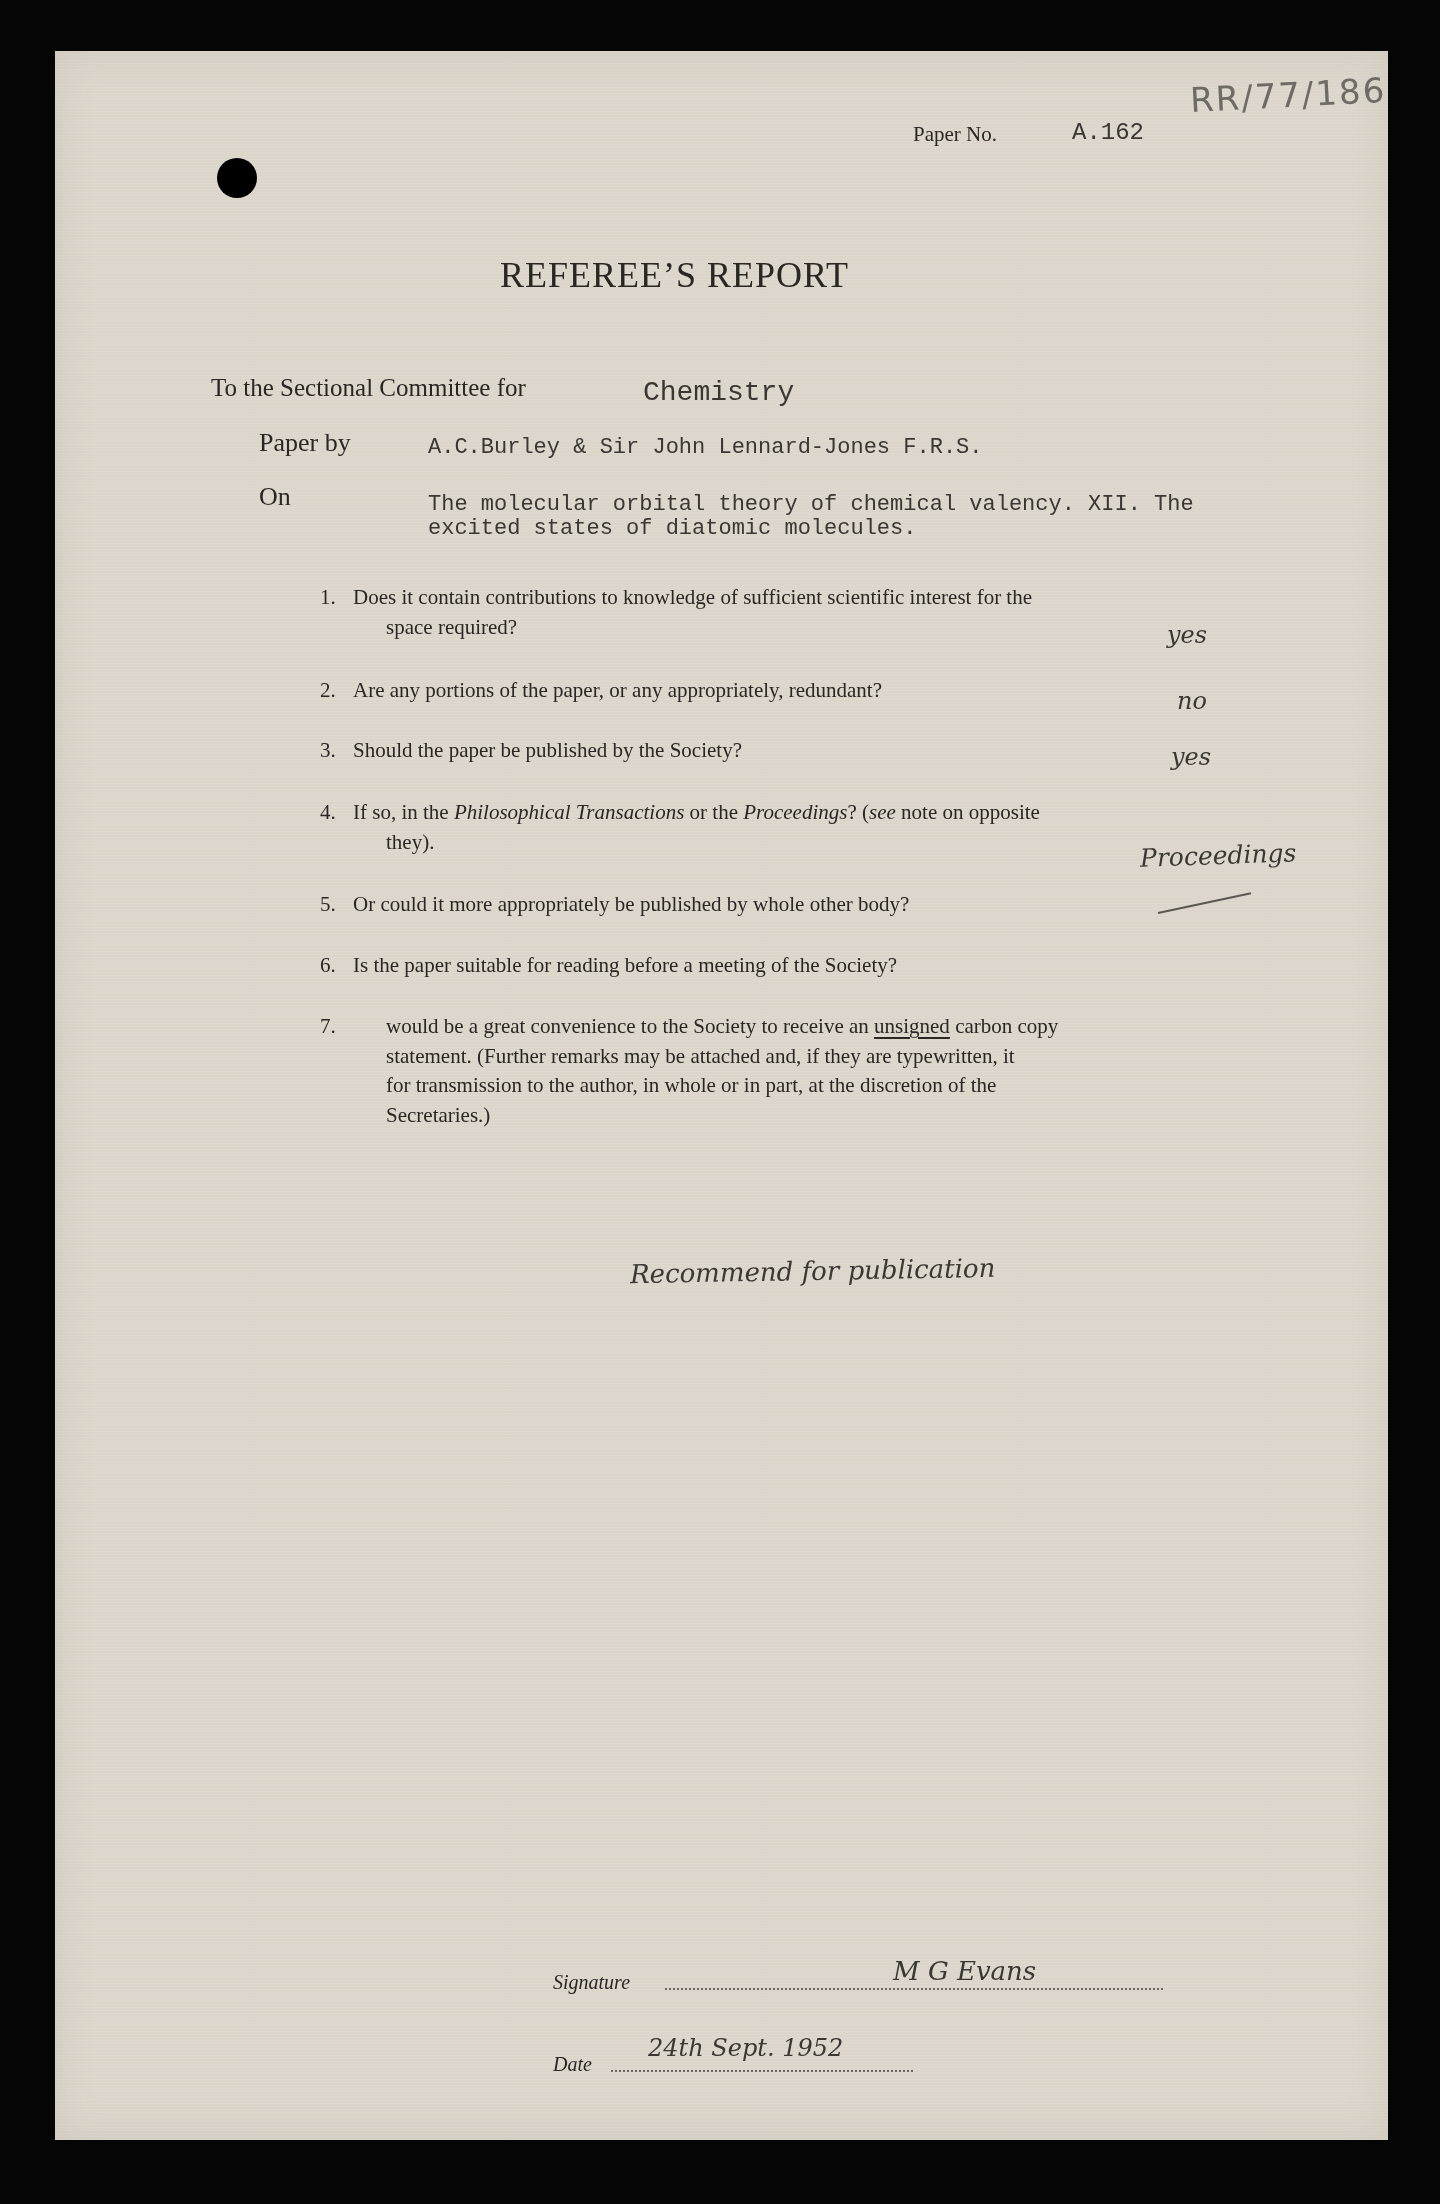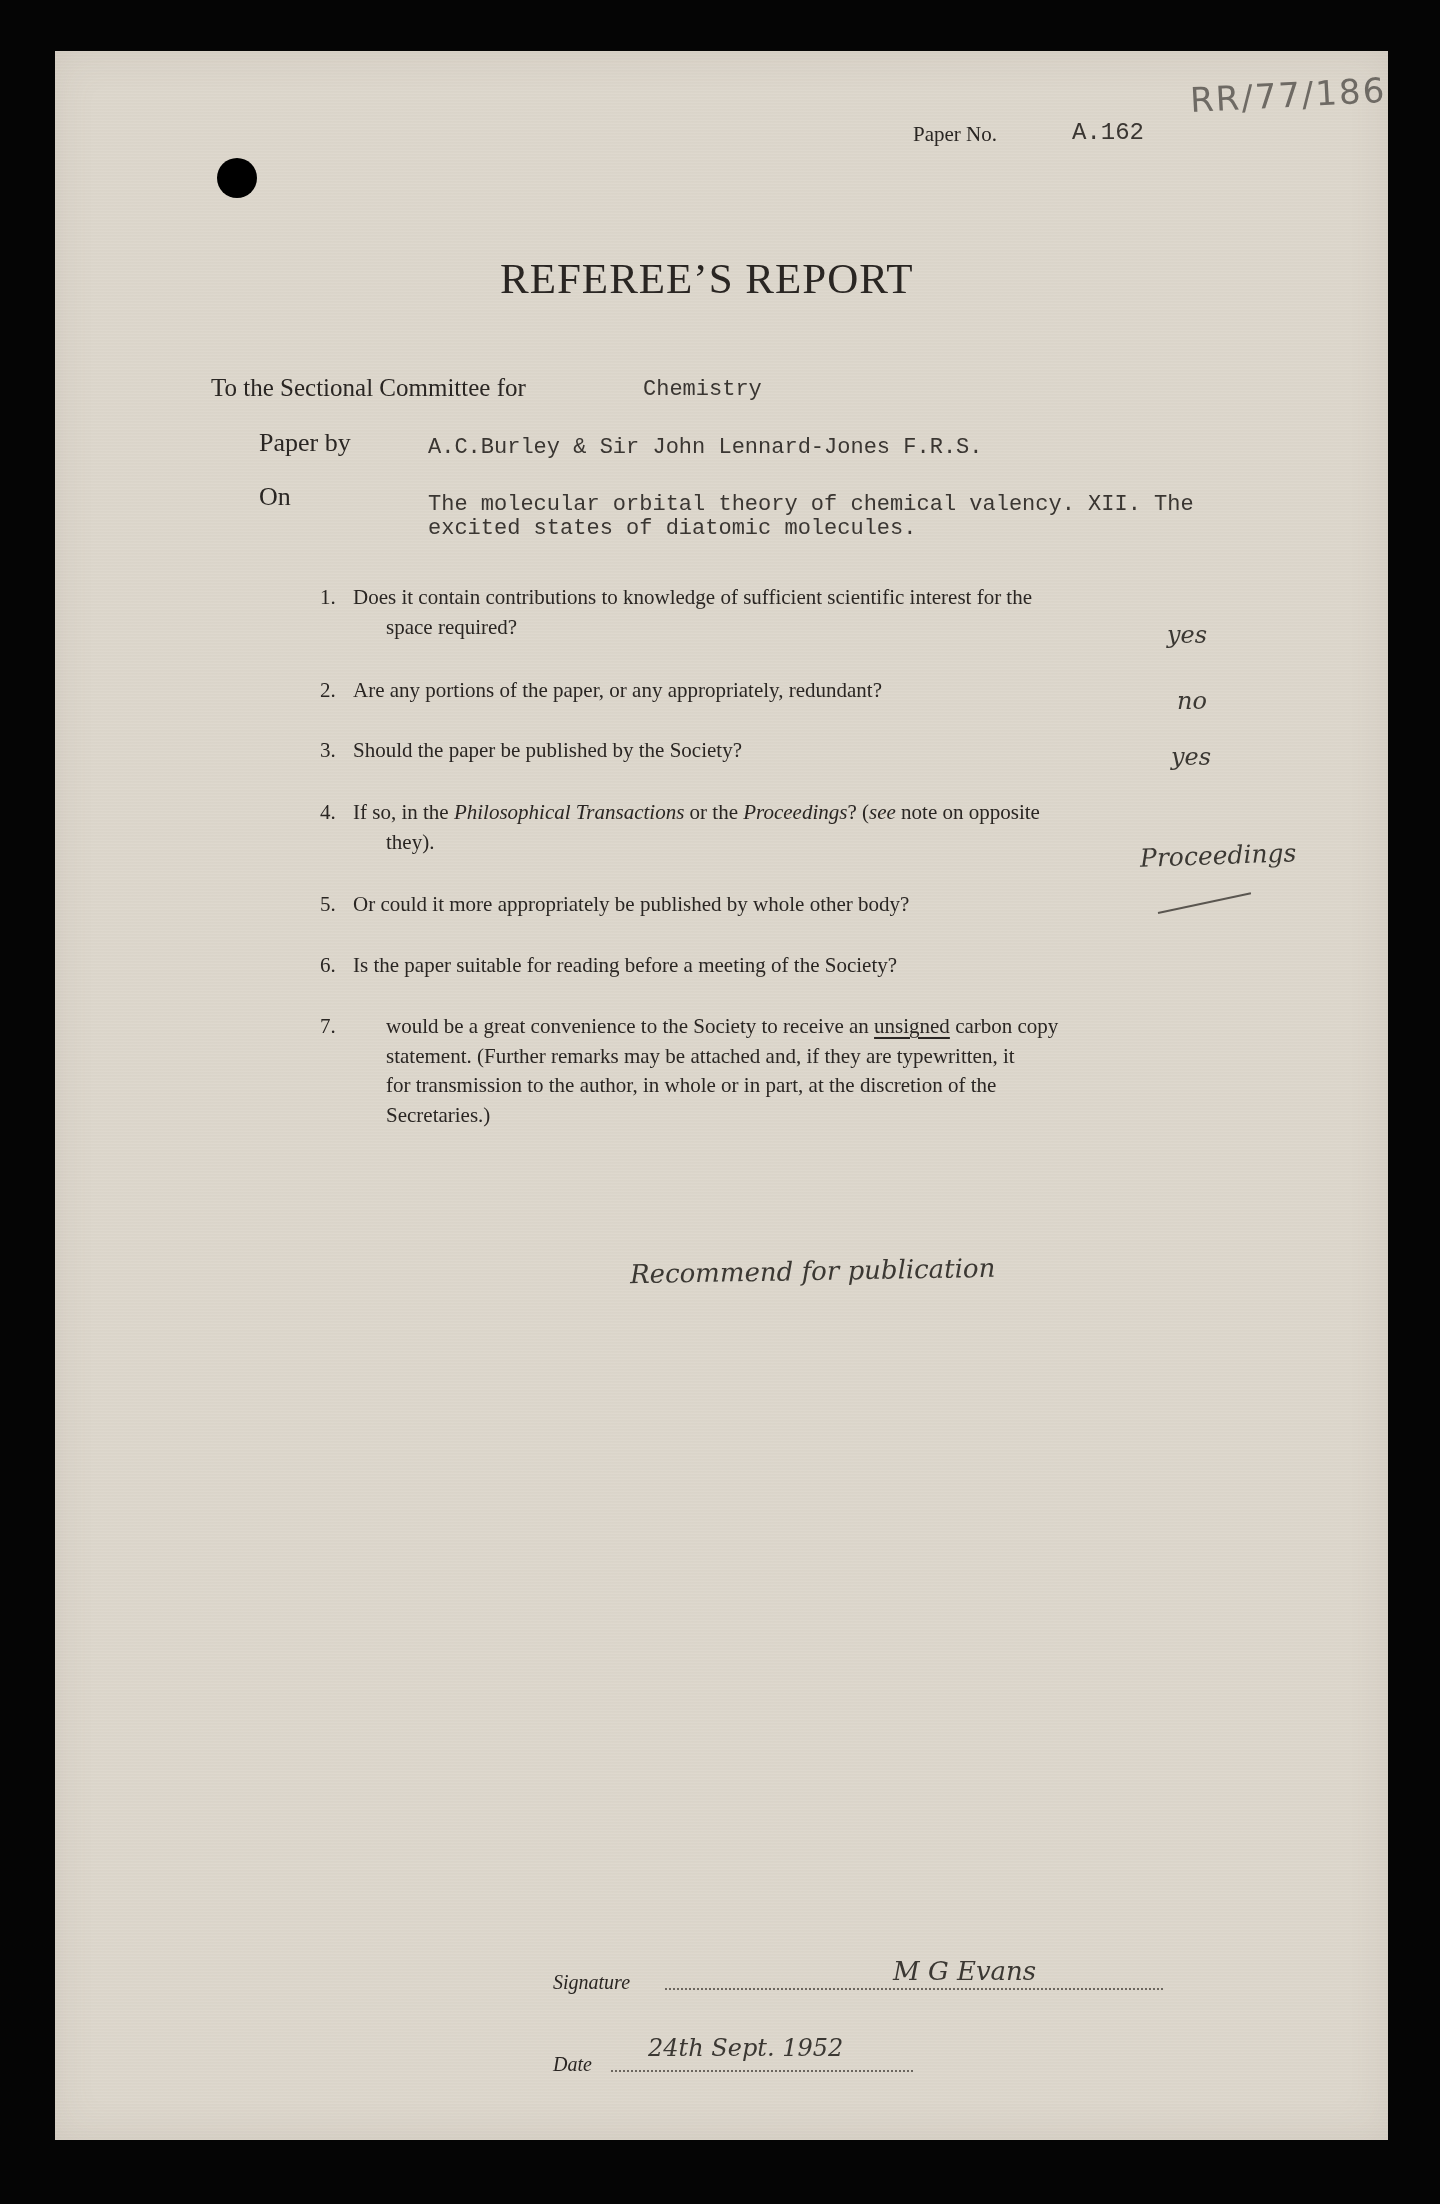--- a/index.html
+++ b/index.html
@@ -19,24 +19,24 @@
   }
   .abs { position:absolute; white-space:nowrap; color:#2a2623; }
   .serif { font-family: "Liberation Serif", "DejaVu Serif", serif; }
   .mono { font-family: "Liberation Mono", "DejaVu Sans Mono", monospace; color:#3a3632; }
   .hand { font-family: "DejaVu Serif", "Liberation Serif", serif; font-style:italic; color:#3b3833; }
   .pencil { font-family: "DejaVu Sans", "Liberation Sans", sans-serif; color:#6e6a64; }
 
   .ref-number { left:1190px; top:75px; font-size:34px; letter-spacing:2px; transform:rotate(-3deg); }
   .paper-no-label { left:913px; top:122px; font-size:21px; }
   .paper-no-value { left:1072px; top:119px; font-size:24px; }
-  .title { left:500px; top:254px; font-size:43px; letter-spacing:1px;text-align:center; }
+  .title { left:500px; top:254px; font-size:36px; letter-spacing:1px;text-align:center; }
 
   .committee-label { left:211px; top:374px; font-size:25px; }
-  .committee-value { left:643px; top:377px; font-size:22px; }
+  .committee-value { left:643px; top:377px; font-size:28px; }
   .author-label { left:259px; top:428px; font-size:26px; }
   .author-value { left:428px; top:435px; font-size:22px; }
   .on-label { left:259px; top:482px; font-size:26px; }
   .title-line1 { left:428px; top:492px; font-size:22px; }
   .title-line2 { left:428px; top:516px; font-size:22px; }
 
   .q { position:absolute; left:320px; width:850px; font-size:21px; line-height:29.5px; color:#2a2623; }
   .q .num { position:absolute; left:0; }
   .q .txt { display:block; padding-left:33px; text-align:justify; text-align-last:left; }
   .q .cont { display:block; padding-left:66px; }

